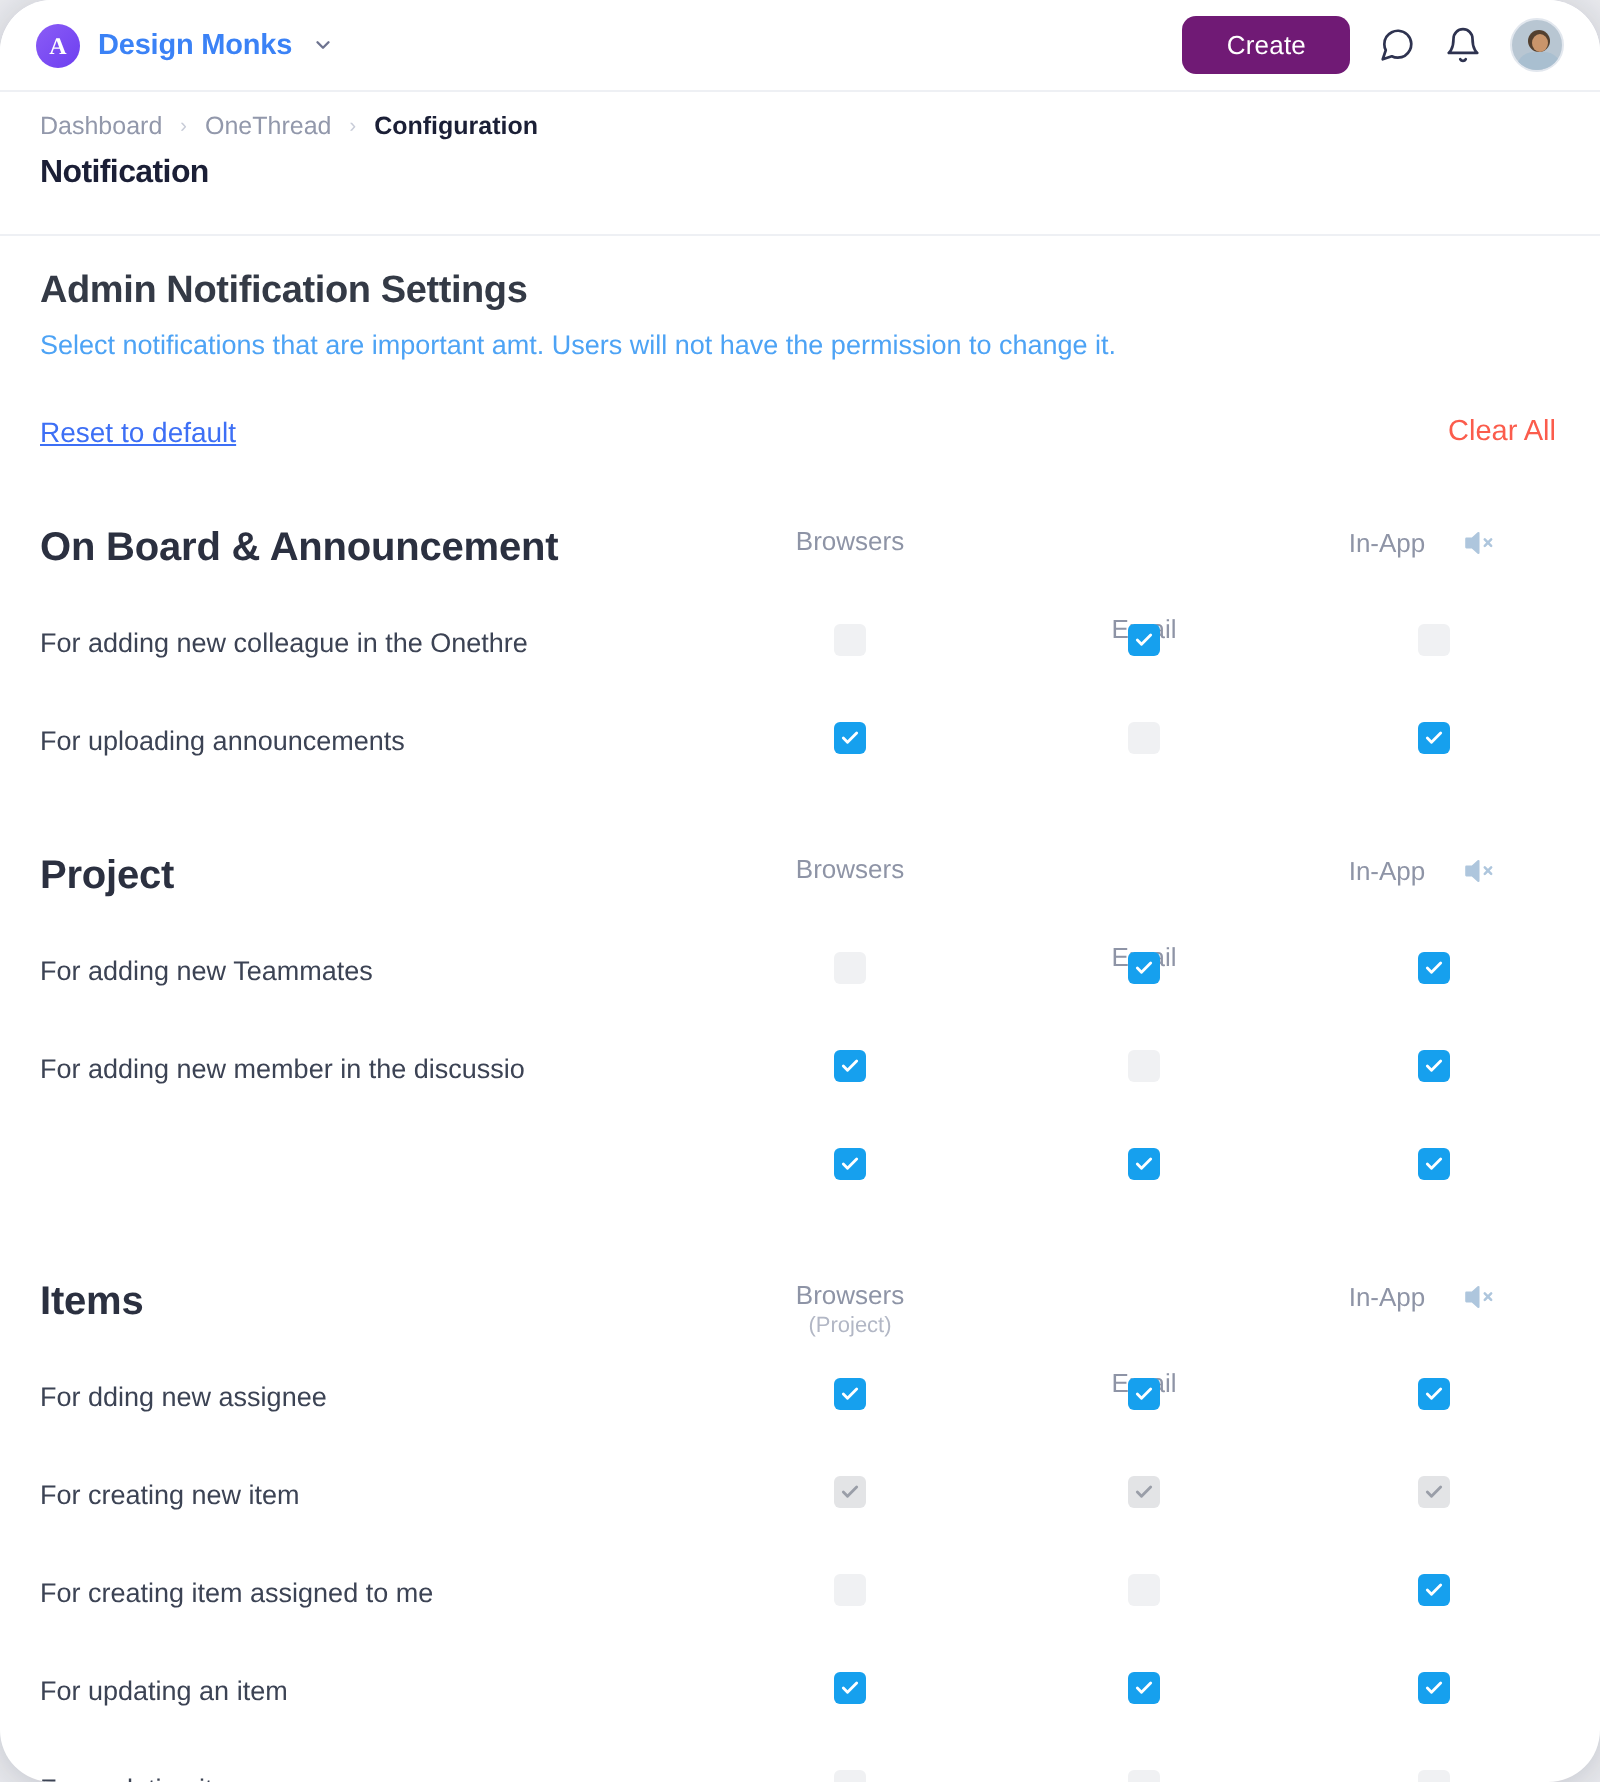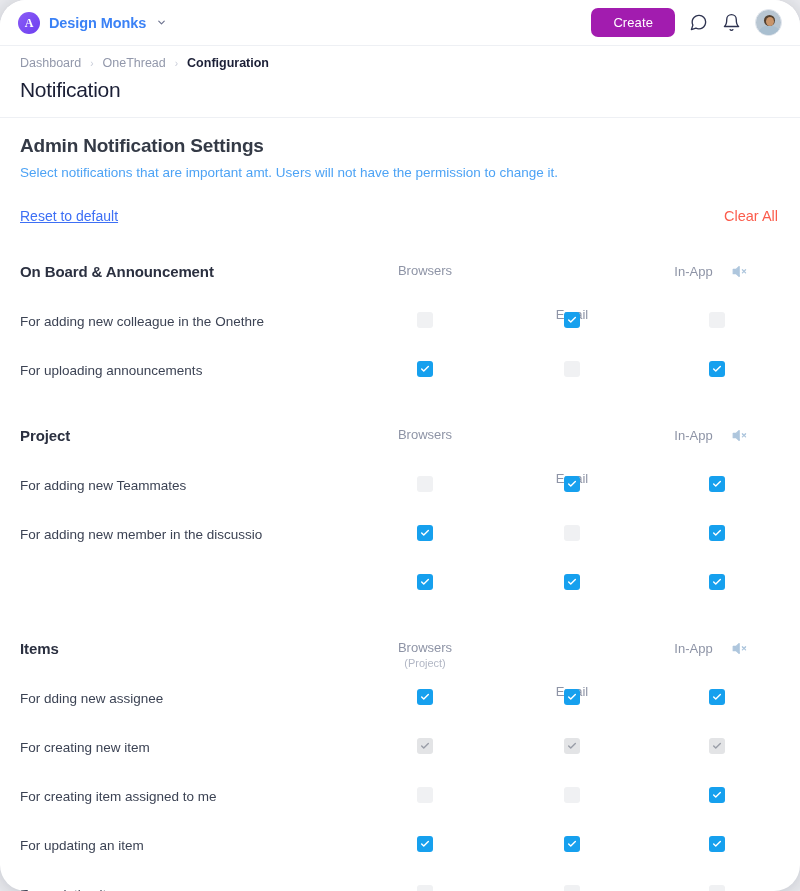--- a/index.html
+++ b/index.html
@@ -42,21 +42,21 @@
   }
   .brand-name {
     font-size: 14.5px; font-weight: bold; color: #3b82f6; letter-spacing: -0.1px;
   }
   .brand-caret { color: #6e7490; font-size: 10px; margin-left: 1px; display:flex; }
 
   .topbar-right {
     margin-left: auto; display: flex; align-items: center; gap: 14px;
   }
   .create-btn {
-    background: #a21caf; color: #fff;
+    background: #701a75; color: #fff;
     font-size: 13px; font-weight: normal;
     border: none; border-radius: 7px;
     padding: 0 22px; height: 29px; line-height: 29px;
     cursor: pointer; letter-spacing: .1px;
   }
   .icon-btn { display: flex; align-items: center; justify-content: center; cursor: pointer; color: #2e3350; }
   .avatar {
     width: 27px; height: 27px; border-radius: 50%;
     background: #b8c6d2; overflow: hidden; position: relative; cursor: pointer;
     border: 1px solid #e2e7ee;
@@ -70,21 +70,21 @@
   .breadcrumb {
     position: absolute; top: 10px; left: 20px;
     display: flex; align-items: center; gap: 9px;
     font-size: 12.5px; color: #9298ab;
   }
   .crumb { cursor: pointer; }
   .crumb.active { color: #1b1f36; font-weight: bold; cursor: default; }
   .crumb-sep { color: #c8ccd8; font-size: 10px; }
   .page-title {
     position: absolute; top: 32px; left: 20px;
-    font-size: 21px; font-weight: normal; color: #1b1f36; letter-spacing: -0.3px;
+    font-size: 16px; font-weight: bold; color: #1b1f36; letter-spacing: -0.3px;
   }
   .head-divider {
     position: absolute; top: 117px; left: 0; right: 0;
     height: 1px; background: #eef0f4;
   }
 
   
   .content { position: absolute; top: 118px; left: 0; right: 0; bottom: 0; overflow: hidden; }
 
   .settings-title {
@@ -109,21 +109,21 @@
 
   
   .table { position: absolute; top: 136px; left: 0; right: 0; }
 
   .section { position: relative; }
   .section-head {
     position: relative; height: 46px; display: flex; align-items: flex-start; padding-top: 9px;
   }
   .section-name {
     position: absolute; left: 20px; top: 9px;
-    font-size: 15px; font-weight: bold; color: #2b3040; letter-spacing: -0.1px;
+    font-size: 20px; font-weight: bold; color: #2b3040; letter-spacing: -0.1px;
   }
   .col-head {
     position: absolute; top: 9px;
     font-size: 13px; color: #8e94a6; text-align: center;
     transform: translateX(-50%);
   }
   .col-head .sub { display: block; font-size: 11px; color: #b2b7c5; margin-top: 2px; }
   .col-browsers { left: 425px; }
   .col-email    { left: 572px; margin-top: 44px; }
   .col-inapp    { left: 711px; display: flex; align-items: center; gap: 18px; transform: translateX(-50%); }

